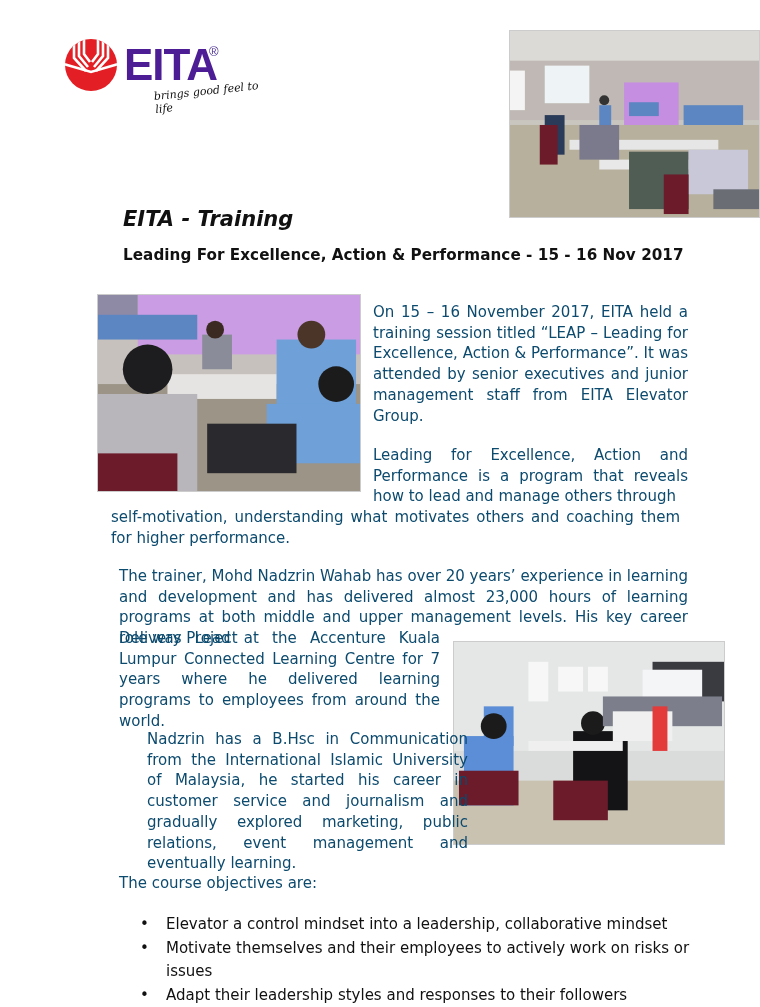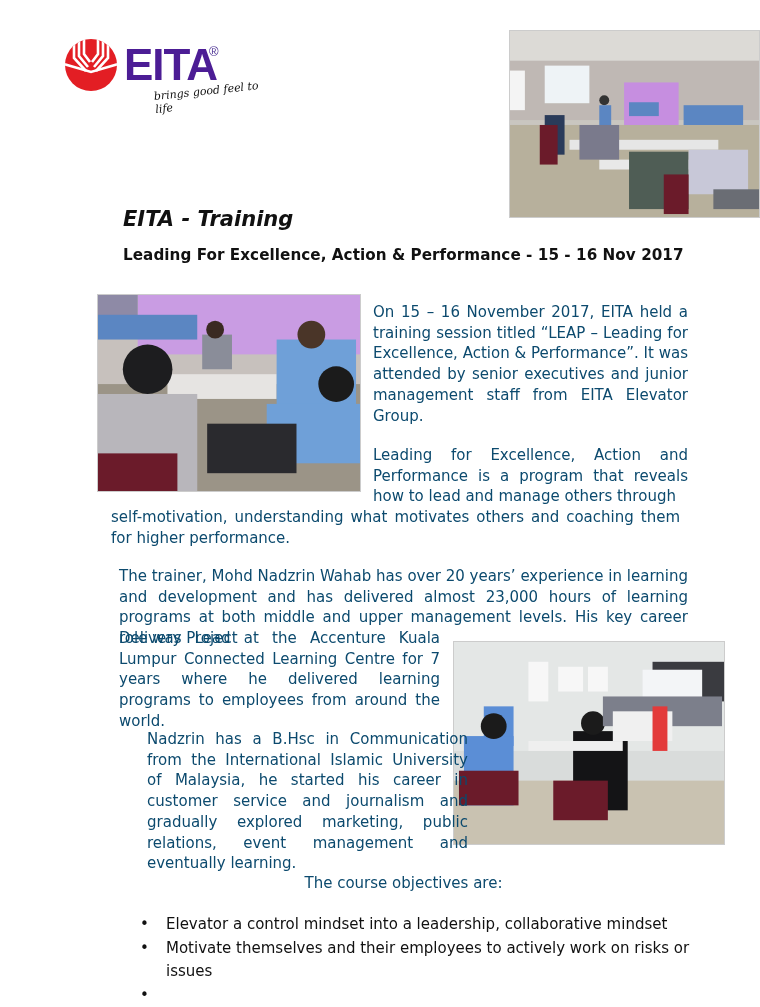--- a/index.html
+++ b/index.html
@@ -21,21 +21,21 @@
     .title { position: absolute; left: 123px; top: 207px; font-size: 21px; font-weight: bold; font-style: italic; color: #111; }
     .subtitle { position: absolute; left: 123px; top: 246px; font-size: 15.2px; font-weight: bold; color: #111; letter-spacing: 0.05px; white-space: nowrap; }
 
     .para { position: absolute; font-size: 15px; line-height: 20.7px; text-align: justify; color: #0c4a6e; }
     .p1 { left: 373px; top: 302px; width: 315px; }
     .p2a { left: 373px; top: 445px; width: 315px; }
     .p2b { left: 111px; top: 507px; width: 569px; }
     .p3a { left: 119px; top: 566px; width: 569px; }
     .p3b { left: 119px; top: 628px; width: 321px; }
     .p4 { left: 119px; top: 729px; width: 321px; margin-left: 28px; }
-    .p5 { left: 119px; top: 873px; width: 569px; text-align: center; }
+    .p5 { left: 119px; top: 873px; width: 569px; text-align: left; }
 
     .objectives { position: absolute; left: 140px; top: 913px; width: 560px; list-style: none; }
     .objectives li { position: relative; padding-left: 26px; font-size: 15px; line-height: 23.5px; color: #111; }
     .objectives .bullet { position: absolute; left: 0; top: 0; font-size: 15px; }
   </style>
 </head>
 <body>
 
 <div class="logo">
   <svg class="logo-mark" viewBox="0 0 54 54">
@@ -148,14 +148,15 @@
   <li>
     <span class="bullet">•</span>
     <span>Elevator a control mindset into a leadership, collaborative mindset</span>
   </li>
   <li>
     <span class="bullet">•</span>
     <span>Motivate themselves and their employees to actively work on risks or issues</span>
   </li>
   <li>
     <span class="bullet">•</span>
+    <span>Adapt their leadership styles and responses to their followers</span>
   </li>
 </ul>
 
 </body></html>

